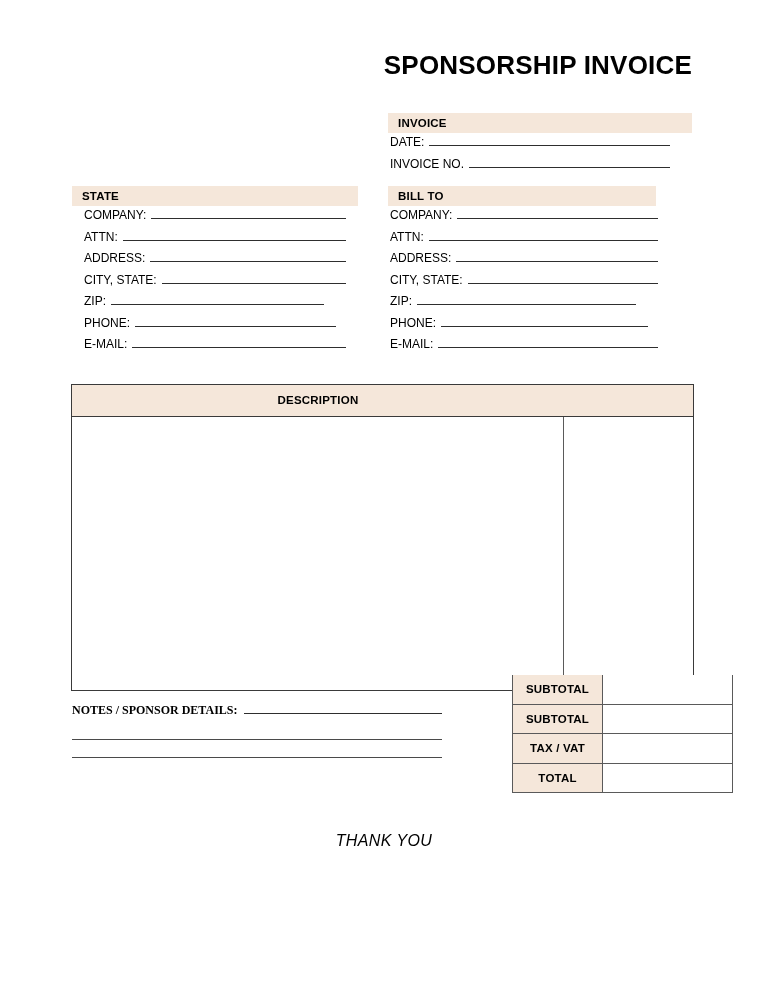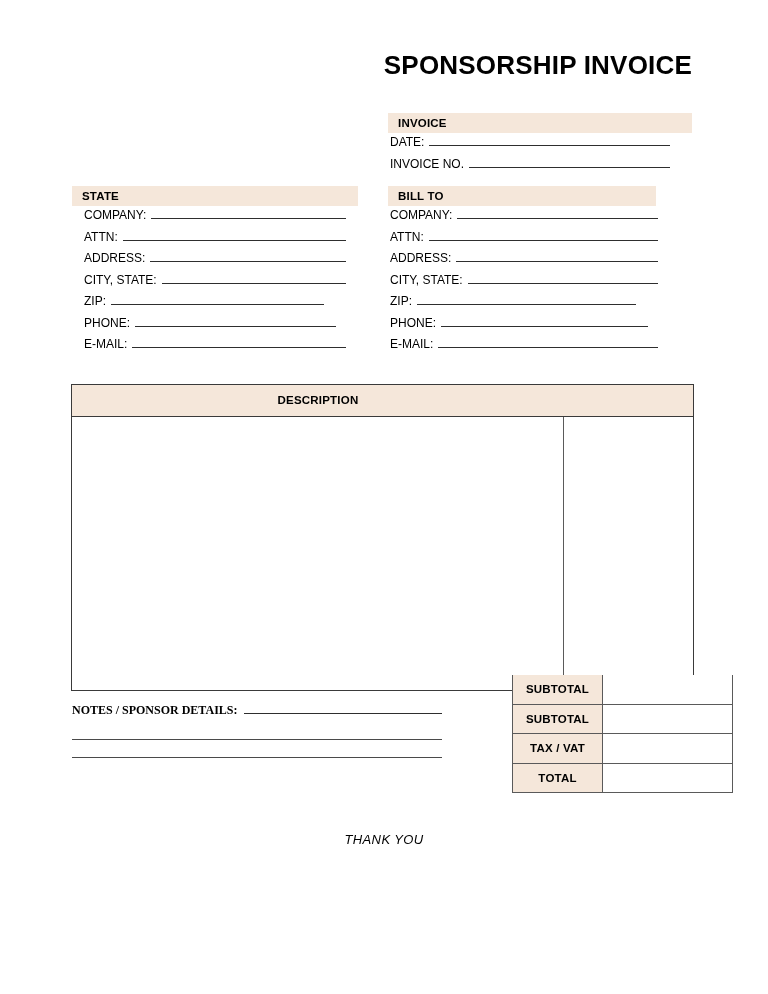--- a/index.html
+++ b/index.html
@@ -179,21 +179,21 @@
     height: 0;
   }
 
   
   .thankyou {
     position: absolute;
     left: 0;
     top: 832px;
     width: 768px;
     text-align: center;
-    font-size: 13px;
+    font-size: 16px;
     font-style: italic;
     letter-spacing: 0.4px;
   }
 </style>
 </head>
 <body>
 
 <div class="page">
 
   <div class="title">SPONSORSHIP INVOICE</div>

